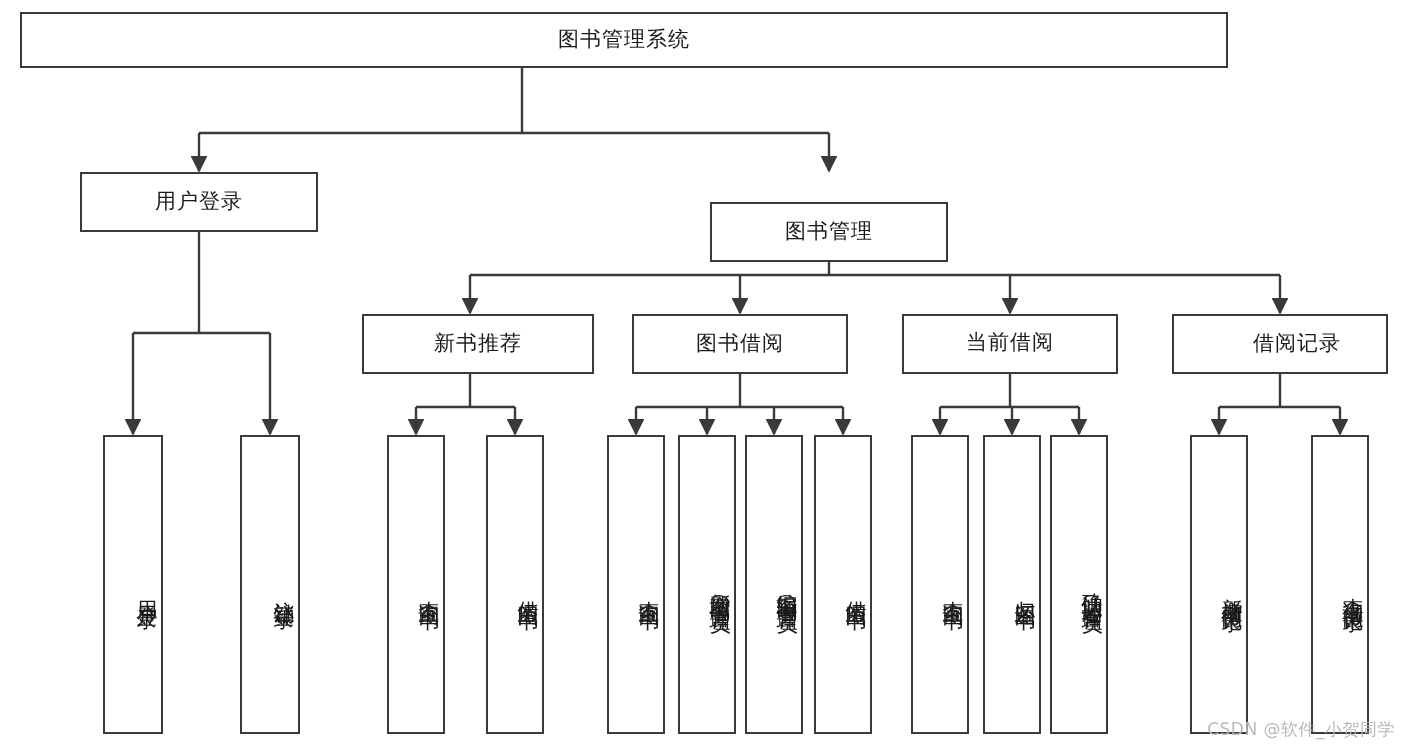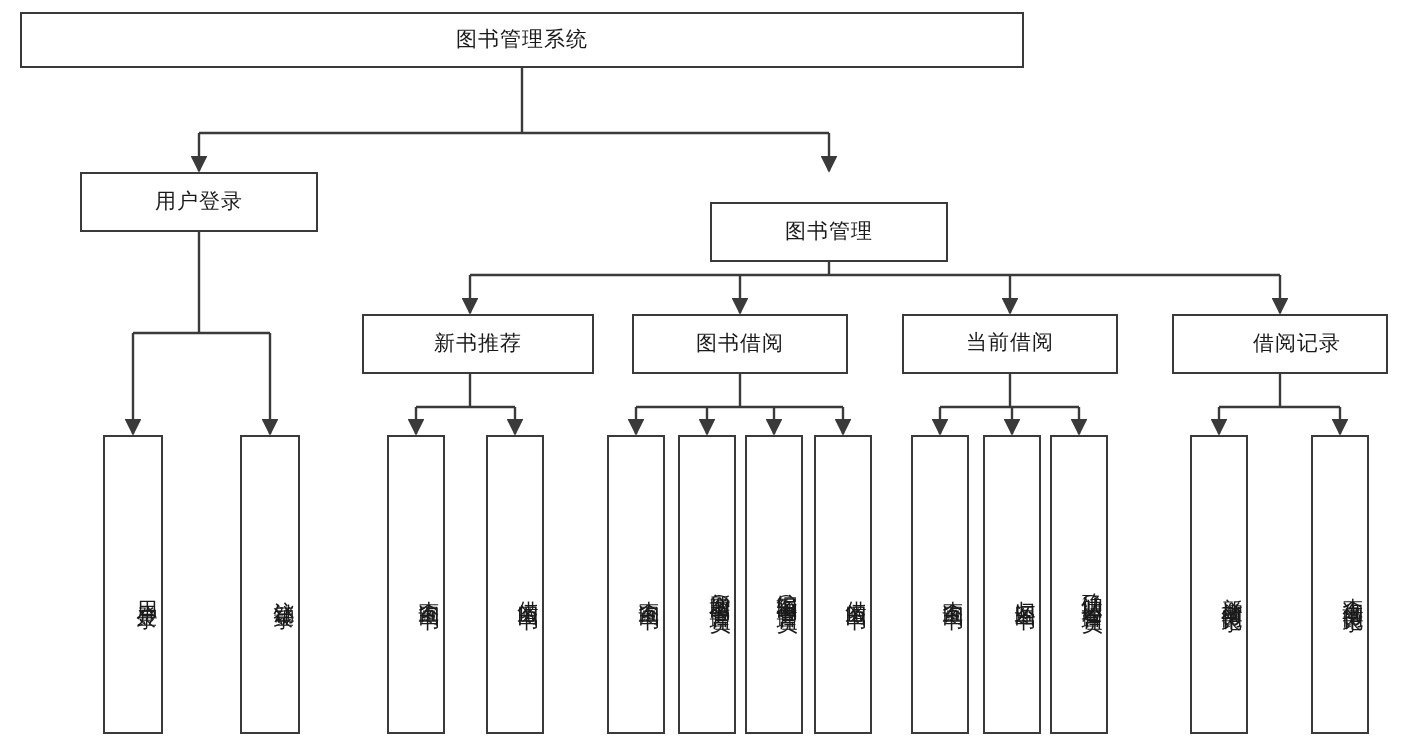--- a/index.html
+++ b/index.html
@@ -107,21 +107,21 @@
         <path d="M 1012 407 L 1012 434" marker-end="url(#arrow)"></path>
         <path d="M 1079 407 L 1079 434" marker-end="url(#arrow)"></path>
         <path d="M 1280 374 L 1280 407"></path>
         <path d="M 1219 407 L 1340 407"></path>
         <path d="M 1219 407 L 1219 434" marker-end="url(#arrow)"></path>
         <path d="M 1340 407 L 1340 434" marker-end="url(#arrow)"></path>
       </g>
   </svg>
 
   <div id="nodes-layer">
-      <div class="node-box horizontal" style="left: 20px; top: 12px; width: 1004px; height: 56px;">
+      <div class="node-box horizontal" style="left: 20px; top: 12px; width: 1208px; height: 56px;">
         <span class="node-label">图书管理系统</span>
       </div>
       <div class="node-box horizontal" style="left: 80px; top: 172px; width: 238px; height: 60px;">
         <span class="node-label">用户登录</span>
       </div>
       <div class="node-box horizontal" style="left: 710px; top: 172px; width: 238px; height: 60px; margin-top: 30px;">
         <span class="node-label">图书管理</span>
       </div>
       <div class="node-box horizontal" style="left: 362px; top: 314px; width: 232px; height: 60px;">
         <span class="node-label">新书推荐</span>
@@ -169,13 +169,14 @@
         <span class="node-label">确认归还（管理员）</span>
       </div>
       <div class="node-box vertical" style="left: 1190px; top: 435px; width: 58px; height: 299px;">
         <span class="node-label">新增借阅记录</span>
       </div>
       <div class="node-box vertical" style="left: 1311px; top: 435px; width: 58px; height: 299px;">
         <span class="node-label">查询借阅记录</span>
       </div>
     </div>
 
+  <div id="watermark">CSDN @软件_小贺同学</div>
 </div>
 
 </body></html>

